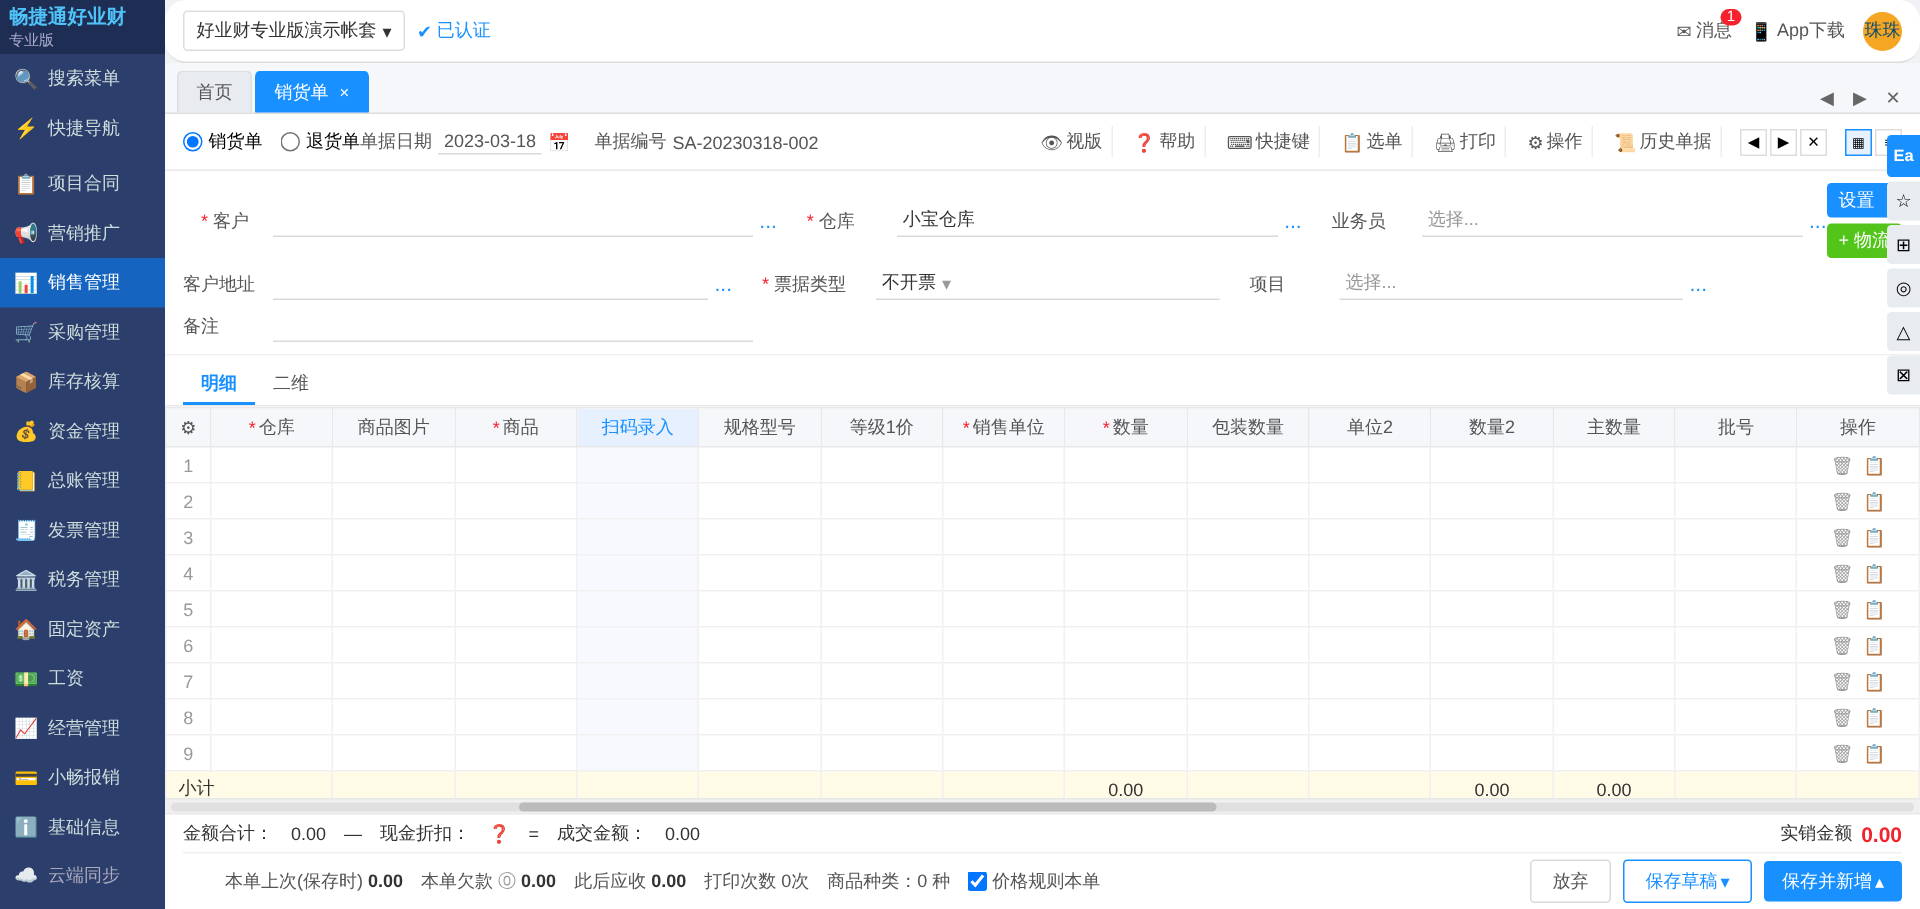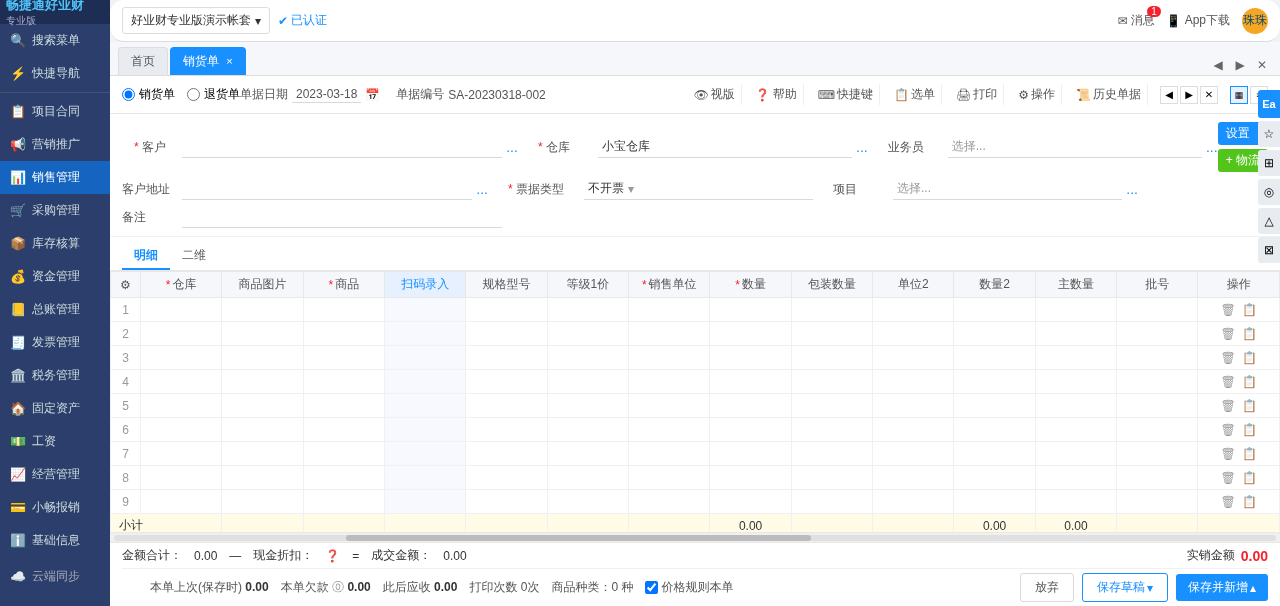--- a/index.html
+++ b/index.html
@@ -1,20 +1,20 @@
 <!DOCTYPE html>
 <html><head>
   <meta charset="utf-8">
   <style>
     * { box-sizing: border-box; margin: 0; padding: 0; font-family: 'Microsoft YaHei', Arial, sans-serif; font-size: 12px; }
     body { width: 1280px; height: 606px; overflow: hidden; background: #f0f2f5; display: flex; flex-direction: row; }
 
     
     .sidebar { width: 110px; background: #2c3e6b; height: 606px; display: flex; flex-direction: column; color: #fff; flex-shrink: 0; }
-    .logo-area { padding: 8px 6px; background: #1e2d54; display: flex; align-items: center; gap: 4px; height: 24px; }
+    .logo-area { padding: 8px 6px; background: #1e2d54; display: flex; align-items: center; gap: 4px; height: 36px; }
     .logo-text { font-size: 13px; font-weight: bold; color: #4fc3f7; }
     .logo-sub { font-size: 10px; color: #aac; }
     .nav-item { display: flex; align-items: center; gap: 6px; padding: 8px 10px; cursor: pointer; color: #cdd; font-size: 12px; }
     .nav-item.active { background: #1565c0; color: #fff; }
     .nav-icon { width: 16px; height: 16px; display: inline-flex; align-items: center; justify-content: center; font-size: 13px; }
     .sidebar-divider { height: 1px; background: rgba(255,255,255,0.1); margin: 2px 0; }
     .bottom-item { display: flex; align-items: center; gap: 6px; padding: 7px 10px; cursor: pointer; color: #aab; font-size: 12px; }
 
     
     .main-area { flex: 1; display: flex; flex-direction: column; height: 606px; overflow: hidden; }

